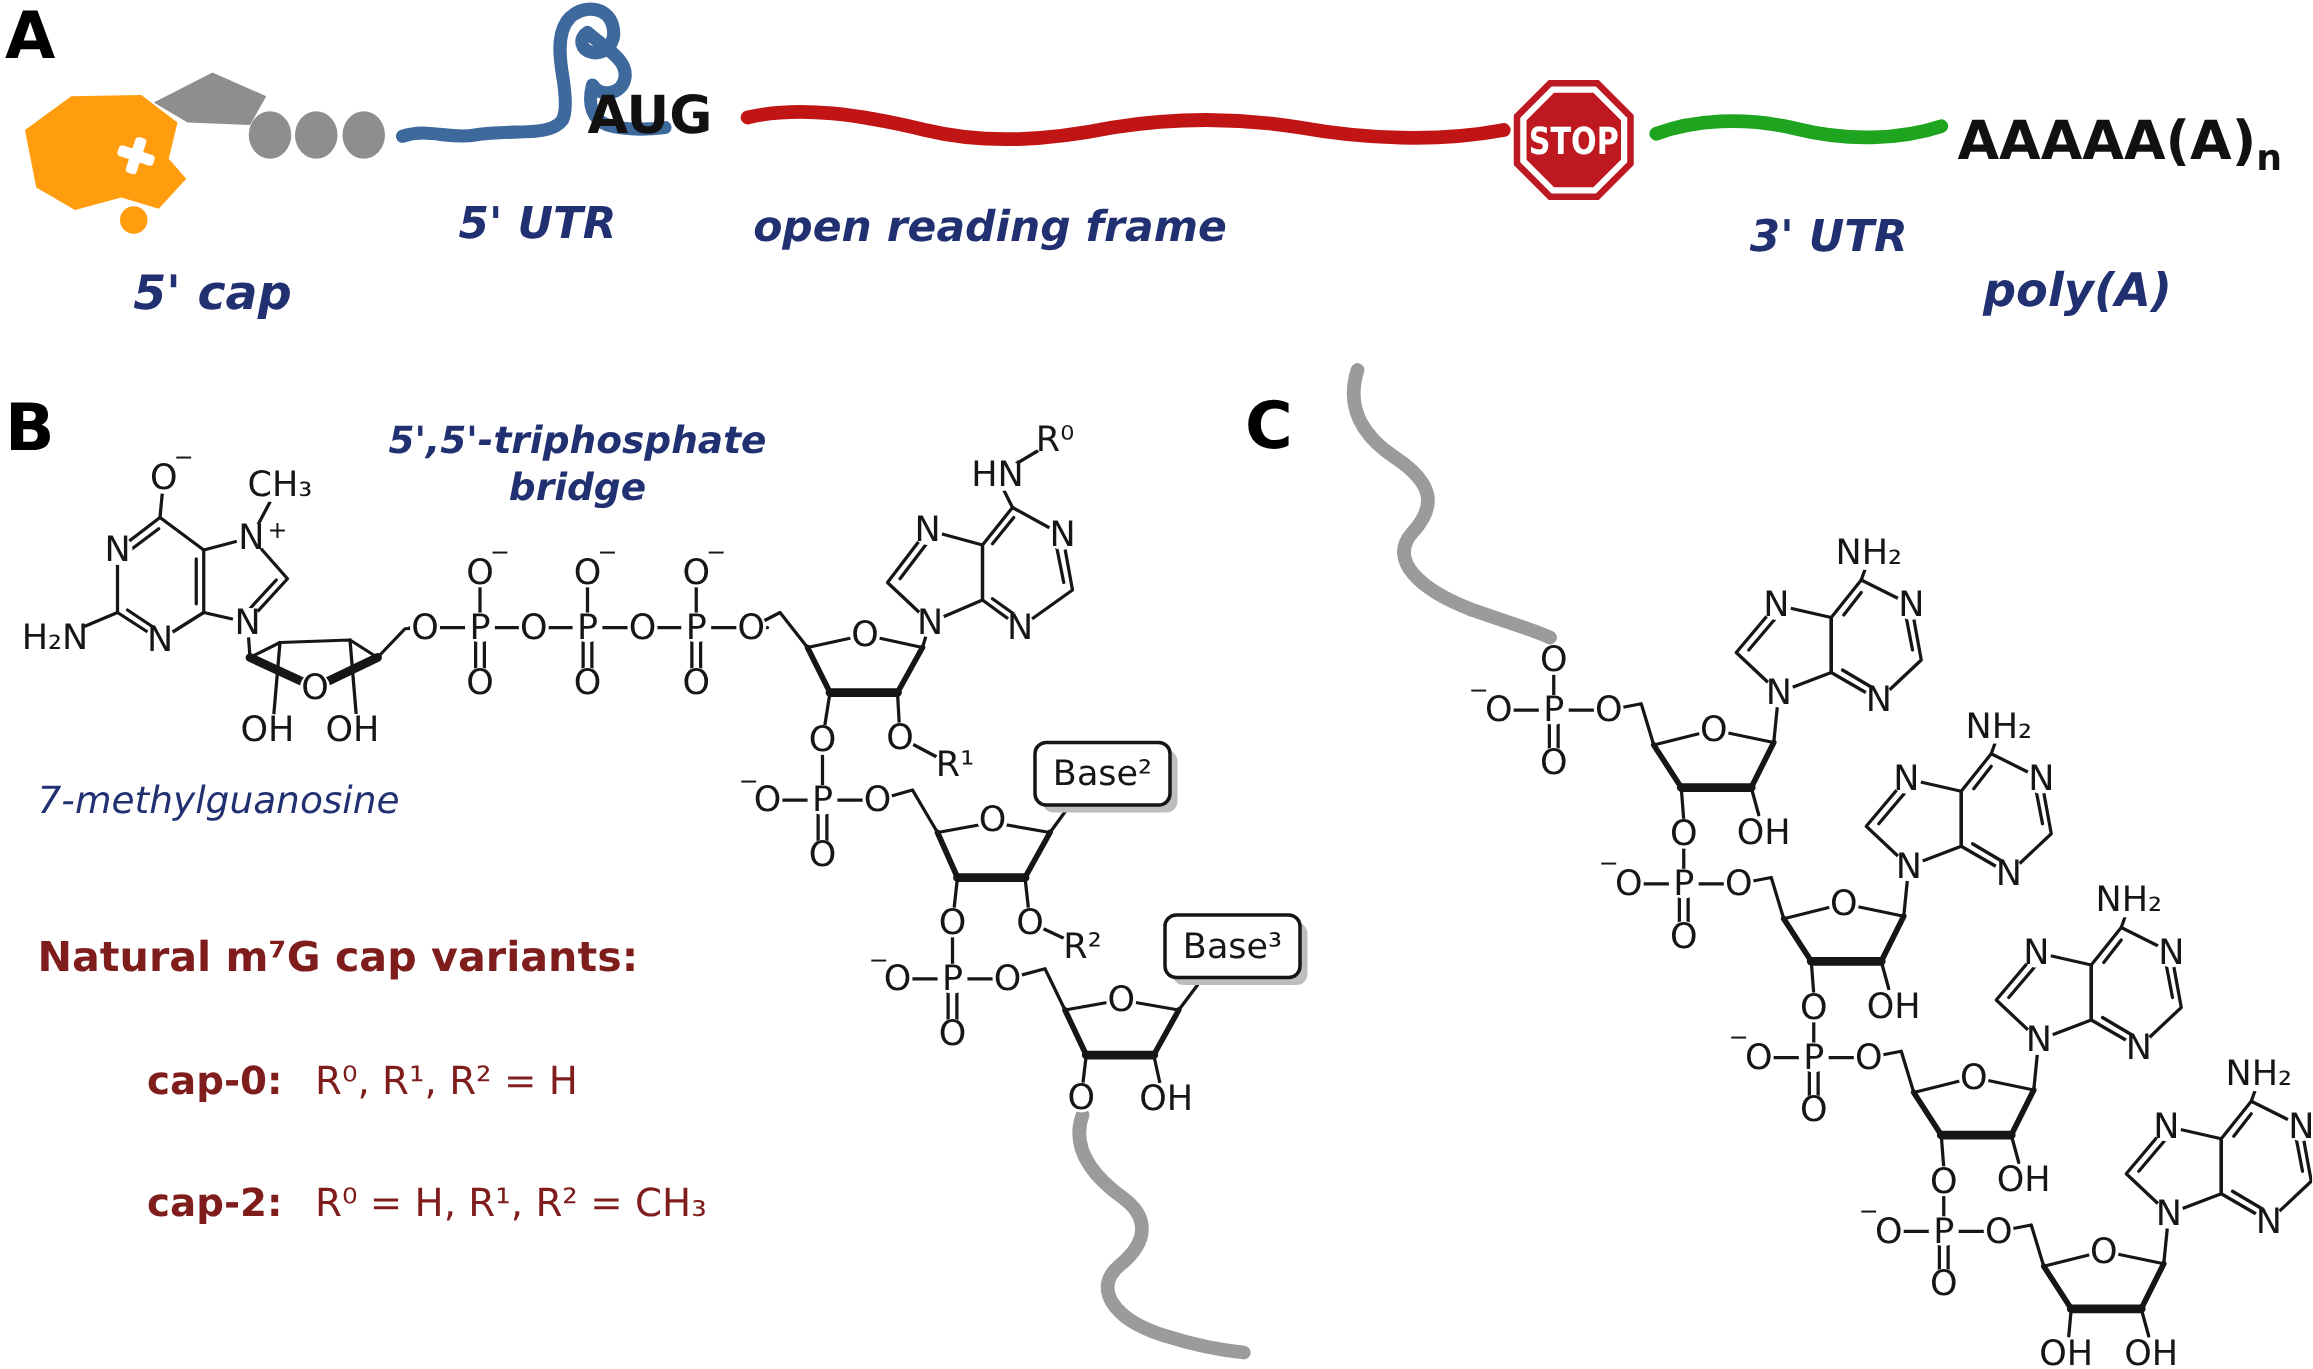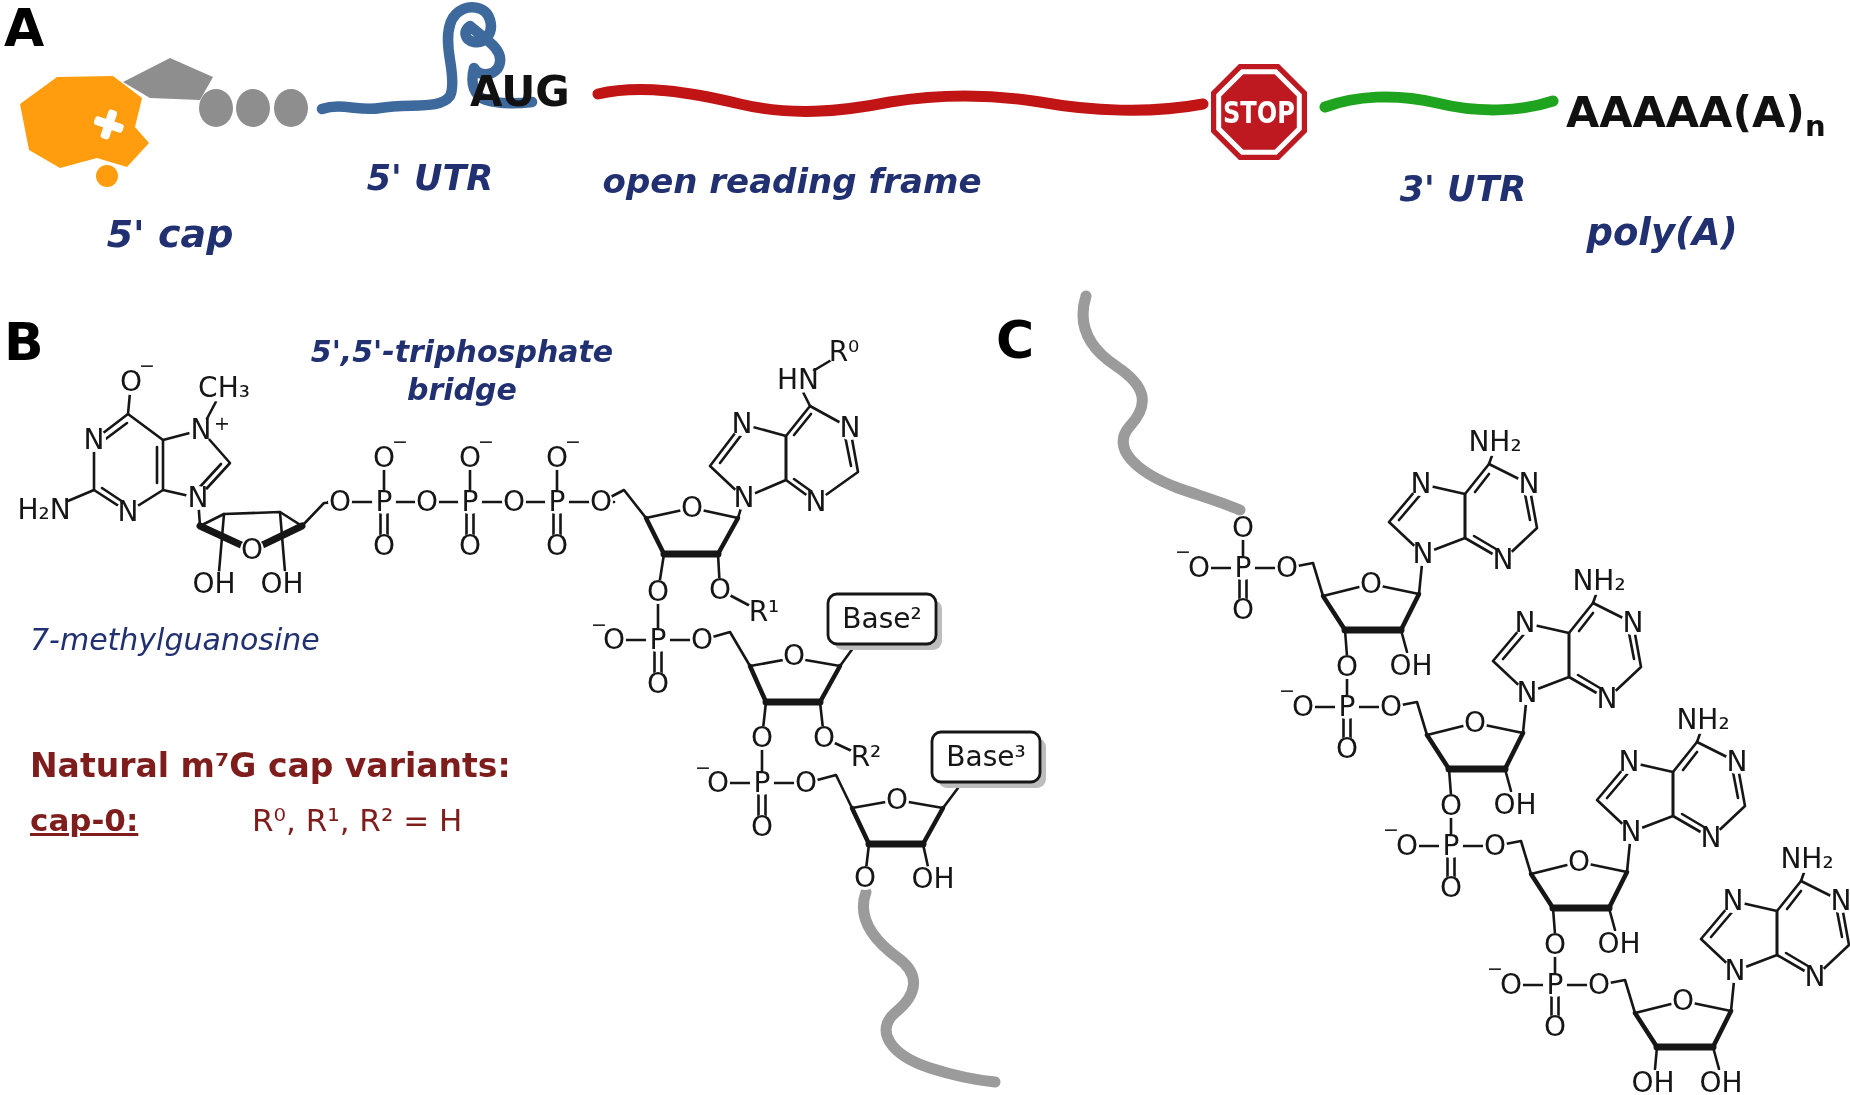--- a/index.html
+++ b/index.html
@@ -13,22 +13,22 @@
   .atom{font-size:28px;fill:#161616;text-anchor:middle;}
   .sgn{font-size:19px;fill:#161616;text-anchor:middle;}
   .mask{fill:#ffffff;stroke:none;}
   .panel-letter{font-size:52px;font-weight:bold;fill:#000;}
   .navyi{font-style:italic;font-weight:bold;text-anchor:middle;}
   .blackb{font-weight:bold;fill:#111;}
   
   .variants{position:absolute;left:30px;top:746px;width:600px;color:#7f1d1d;}
   .vtitle{font-weight:bold;font-size:33px;}
   .vrow{display:flex;align-items:baseline;margin-top:17px;font-size:31px;}
-  .vname{width:196px;font-weight:bold;white-space:nowrap;text-decoration:underline;}
-  .vval{margin-left:26px;white-space:nowrap;}
+  .vname{width:196px;text-align:right;font-weight:bold;white-space:nowrap;}
+  .vval{margin-left:26px;white-space:nowrap;margin-top:45px;}
   .vname sup{font-size:20px;}
   .vname sub{font-size:20px;}
 </style>
 </head>
 <body>
 
 <div class="stage">
 
 <svg style="left:0;top:0" width="1850" height="260" viewBox="0 0 1850 260">
   <text class="panel-letter" x="4" y="46">A</text>
@@ -516,15 +516,19 @@
     <text class="atom" x="252" y="-117">NH₂</text>
   </g>
 </svg>
 
 <div class="variants">
   <div class="vtitle">Natural m⁷G cap variants:</div>
   <div class="vrow">
     <span class="vname">cap-0:</span>
     <span class="vval">R⁰, R¹, R² = H</span>
   </div>
+  <div class="vrow">
+    <span class="vname">cap-2:</span>
+    <span class="vval">R⁰ = H, R¹, R² = CH₃</span>
+  </div>
 </div>
 
 </div>
 
 </body></html>

